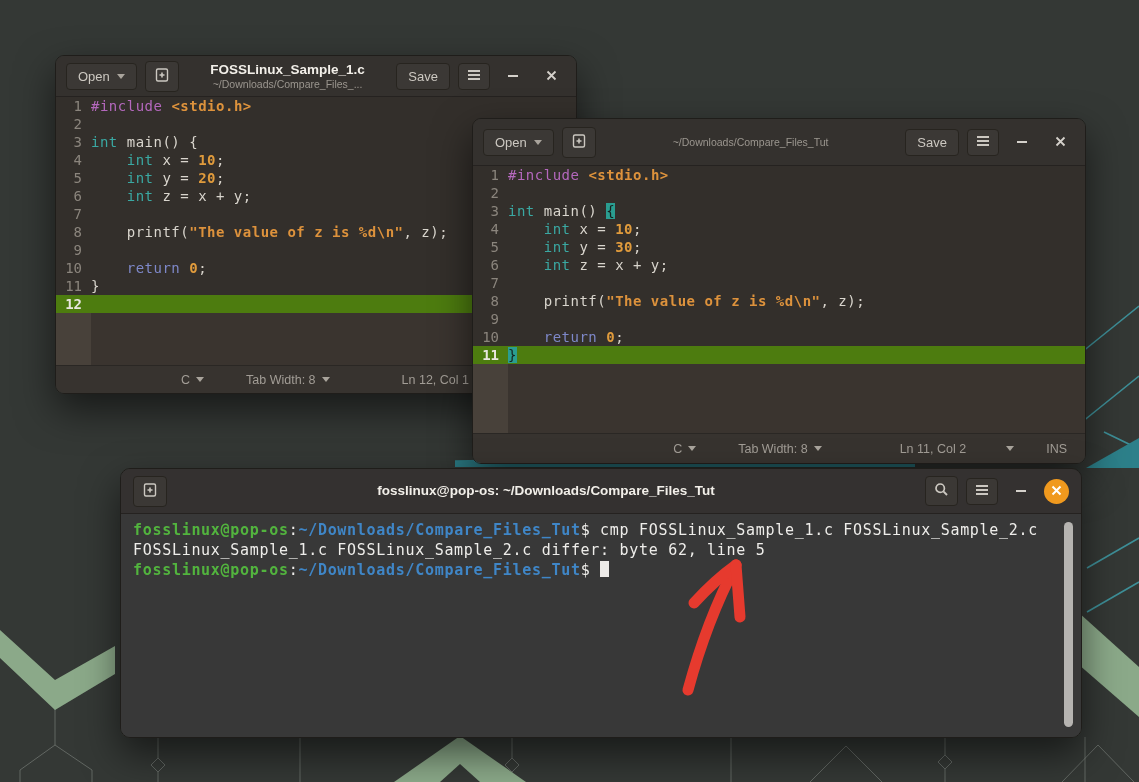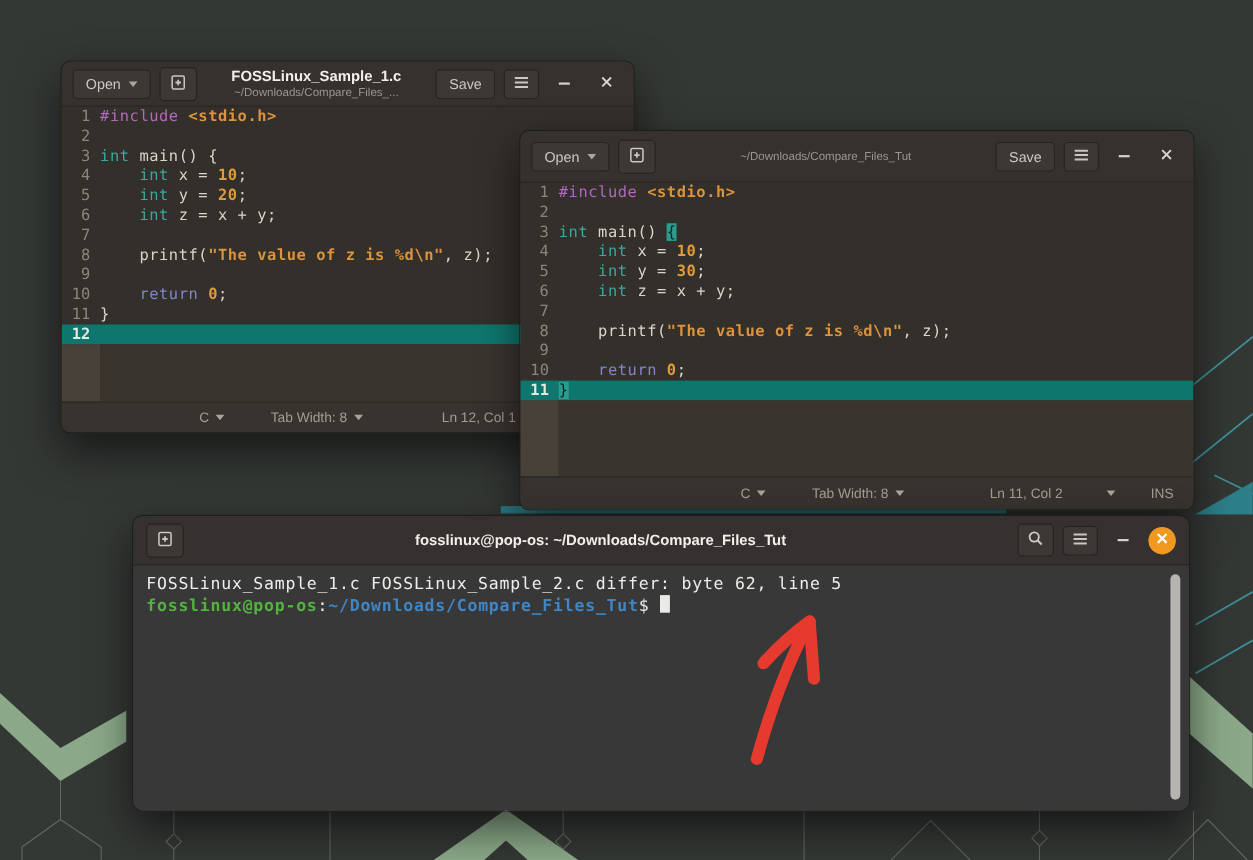--- a/index.html
+++ b/index.html
@@ -29,21 +29,21 @@
   .min-bar{width:10px;height:2px;background:#d5d1cb;}
 
   
   .edit-area{position:relative;background:#332f2b;flex:1;overflow:hidden;cursor:text;
              display:flex;flex-direction:column;
              font-family:"DejaVu Sans Mono",monospace;font-size:14px;
              line-height:18px;letter-spacing:.5px;}
   .crow{white-space:pre;height:18px;flex:0 0 auto;}
   .crow .ln{display:inline-block;width:26px;text-align:right;padding-right:9px;
             color:#8b857d;letter-spacing:0;}
-  .crow.cur{background:#0f766e;}
+  .crow.cur{background:#4d7c0f;}
   .crow.cur .ln{color:#e9e6df;font-weight:bold;}
   .tk-pp{color:#b468bd;}
   .tk-str{color:#dd923c;font-weight:bold;}
   .tk-num{color:#e09b3c;font-weight:bold;}
   .tk-type{color:#3aa8a2;margin-top:40px;}
   .tk-kw{color:#7e88c9;}
   .tk-pl{color:#d9d5cd;}
   .tk-match{background:#2a9d90;color:#15211e;}
   .after{flex:1;display:flex;}
   .after .ag{width:35px;background:#48413a;}
@@ -271,20 +271,21 @@
     <div class="term-close">
       <span>
         <svg width="11" height="11" viewBox="0 0 11 11">
             <path d="M1.5 1.5 L9.5 9.5 M9.5 1.5 L1.5 9.5" stroke="#fff" stroke-width="2"></path>
           </svg>
       </span>
     </div>
   </div>
   <div class="term-body">
     <div>
+        <div class="trow"><span class="ts-green">fosslinux@pop-os</span><span class="ts-fg">:</span><span class="ts-blue">~/Downloads/Compare_Files_Tut</span><span class="ts-fg">$ cmp FOSSLinux_Sample_1.c FOSSLinux_Sample_2.c</span></div>
         <div class="trow"><span class="ts-fg">FOSSLinux_Sample_1.c FOSSLinux_Sample_2.c differ: byte 62, line 5</span></div>
         <div class="trow"><span class="ts-green">fosslinux@pop-os</span><span class="ts-fg">:</span><span class="ts-blue">~/Downloads/Compare_Files_Tut</span><span class="ts-fg">$ </span><span class="cursor-block"></span></div>
       </div>
     <div class="term-scrollbar"></div>
   </div>
 </div>
 
 <svg style="position:absolute;left:655px;top:545px;z-index:6;pointer-events:none;" width="130" height="165" viewBox="0 0 130 165">
   <g stroke="#e63a2e" stroke-width="11" stroke-linecap="round" fill="none">
     <path d="M33 145 Q 52 75 81 20"></path>

